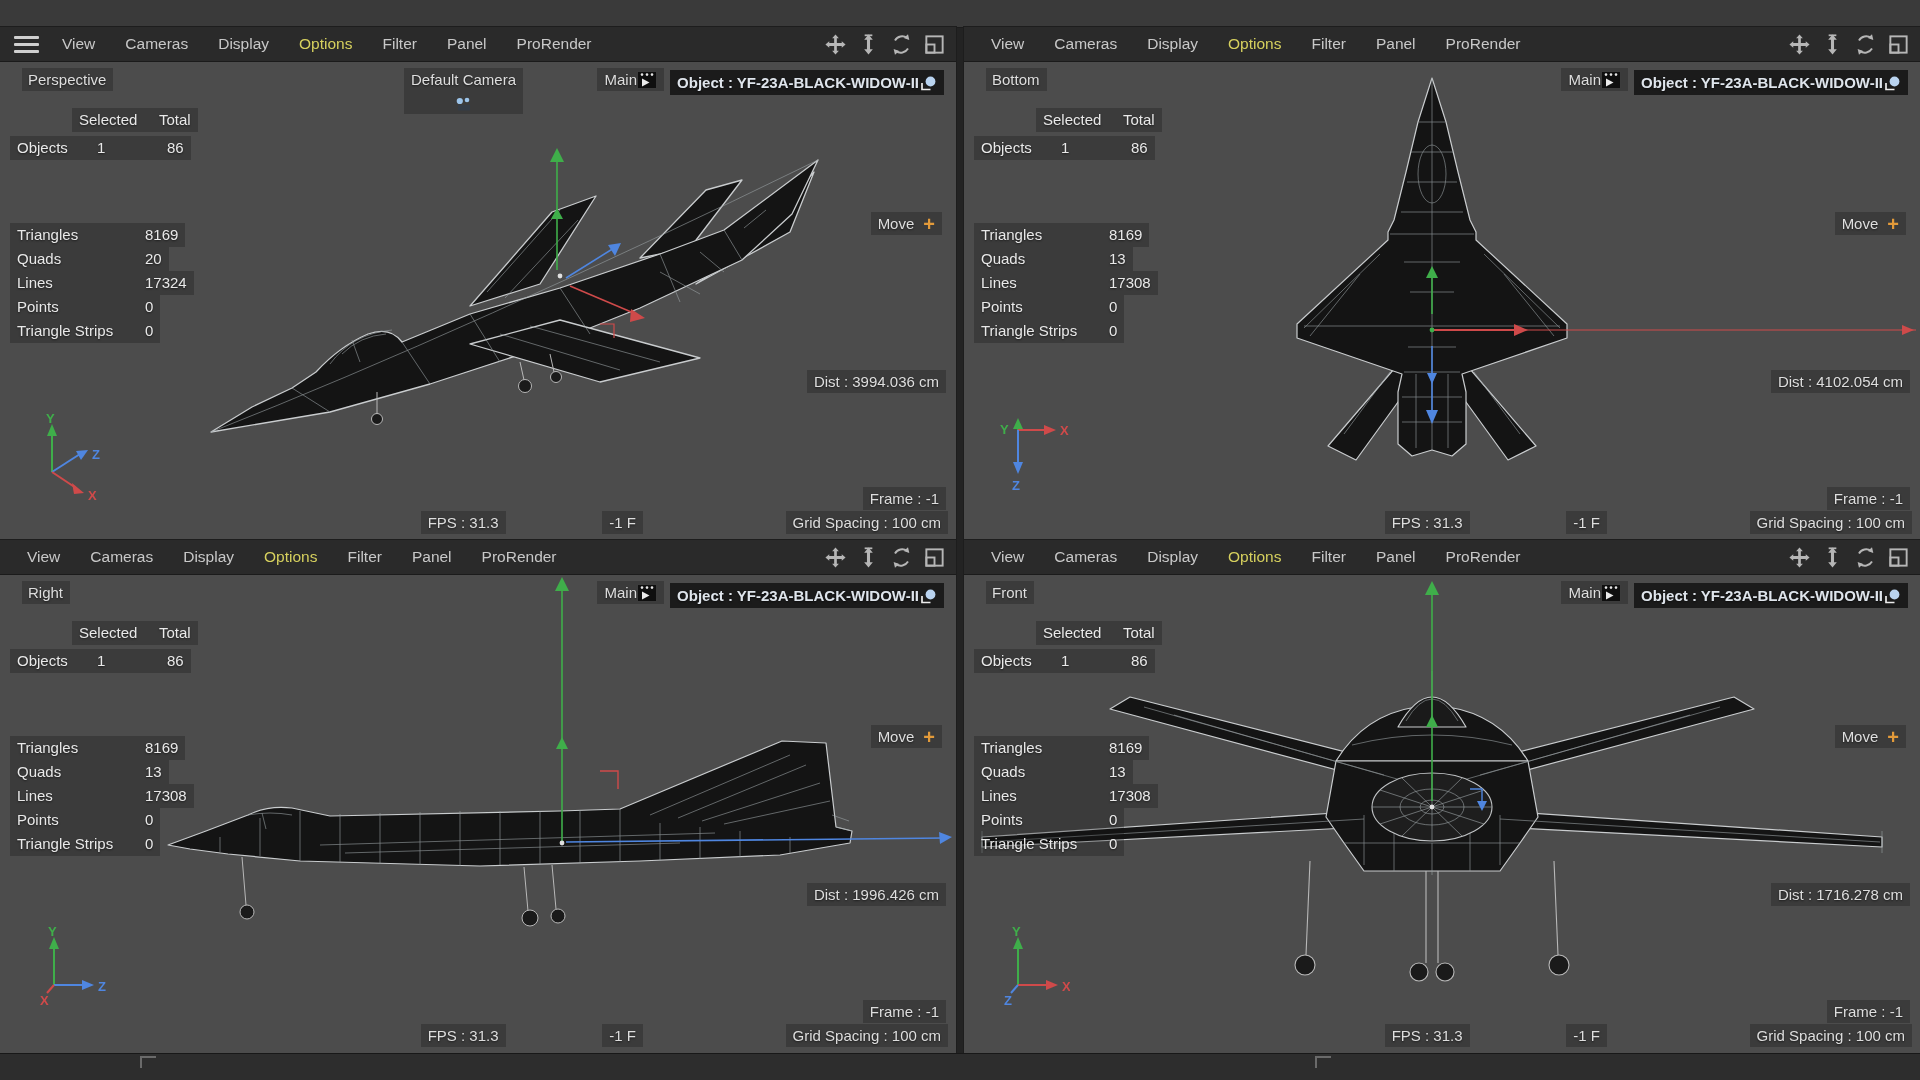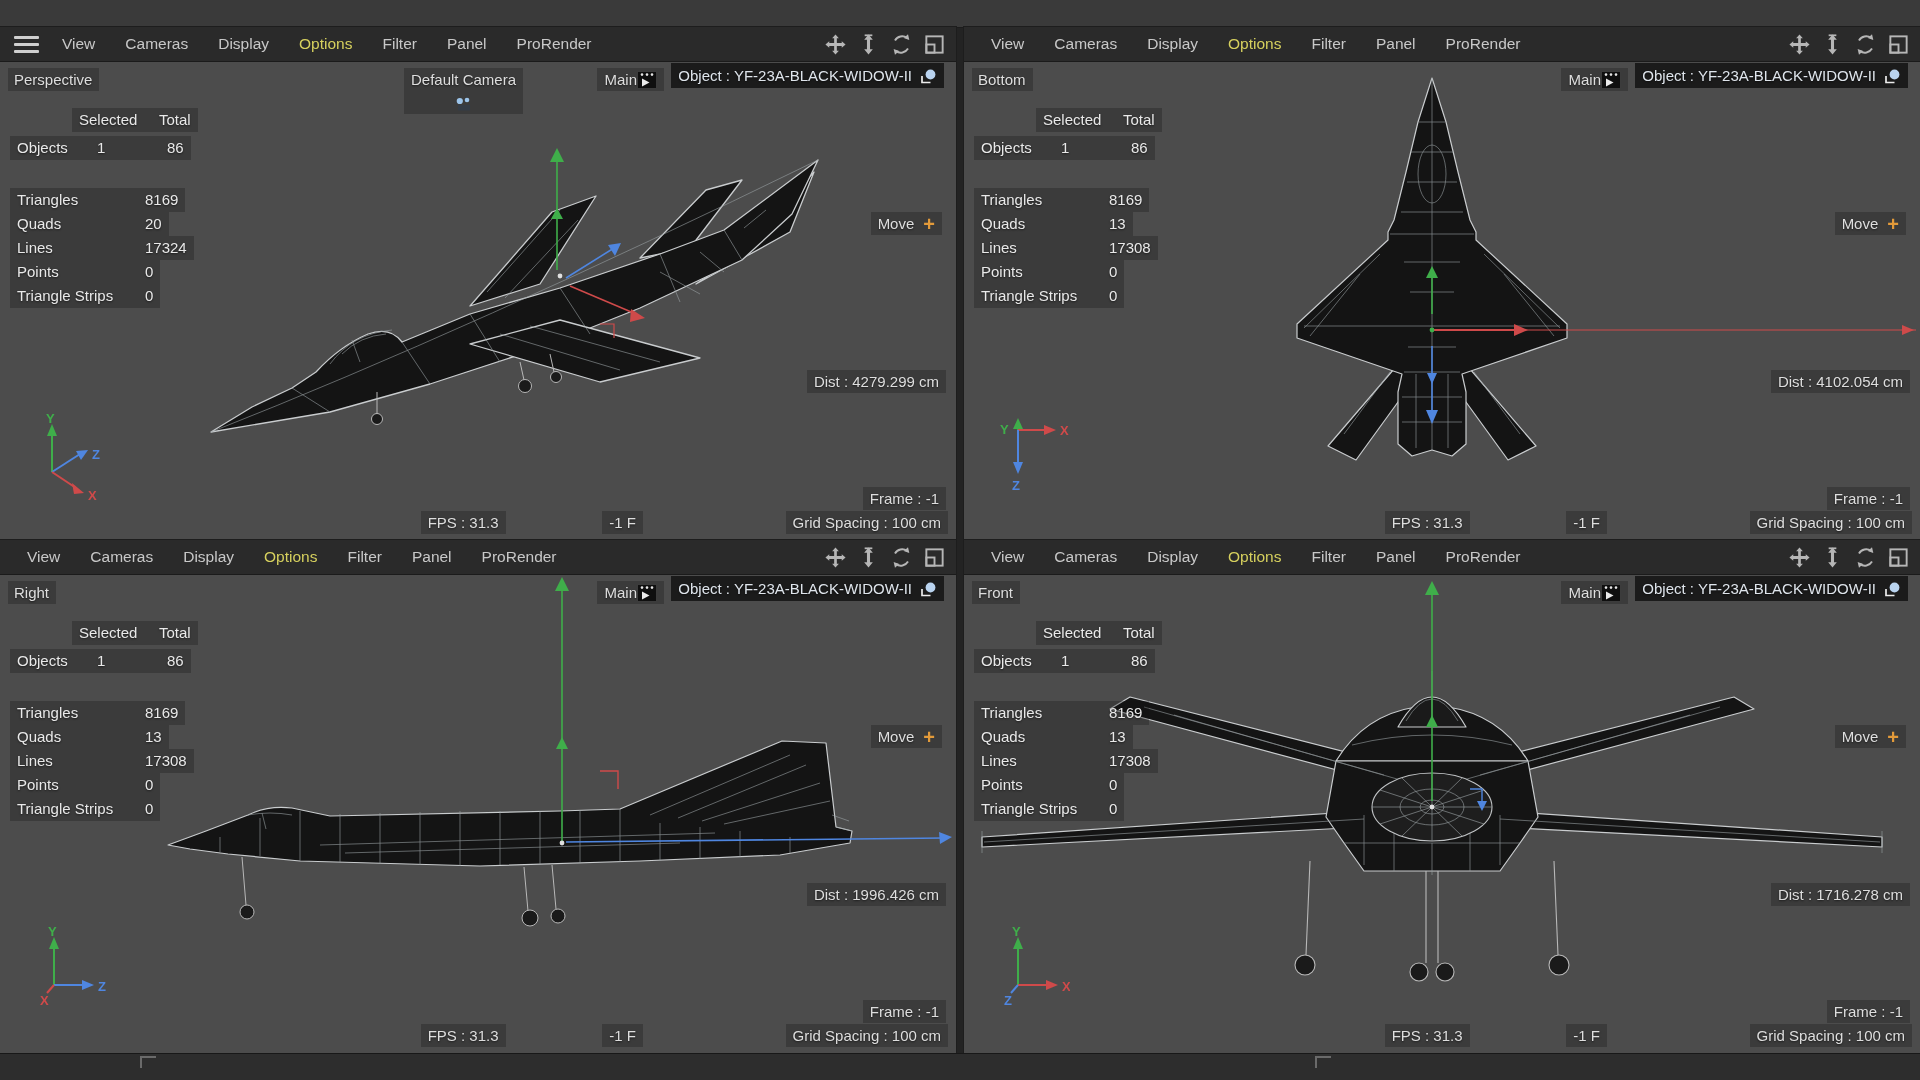--- a/index.html
+++ b/index.html
@@ -13,30 +13,30 @@
   .menu-item{color:#c8c8c8;font-size:15.5px;padding:0 15px;cursor:default;white-space:nowrap;}
   .menu-item.opt{color:#d6d05e;}
   .burger{width:25px;height:17px;margin:0 8px 0 2px;display:flex;flex-direction:column;justify-content:space-between;cursor:pointer;}
   .burger span{height:3px;background:#cfcfcf;border-radius:1px;}
   .micons{margin-left:auto;display:flex;gap:10px;padding-right:10px;align-items:center;}
   .micon{width:23px;height:23px;display:block;}
   .canvas{position:relative;height:478px;background:#4c4c4c;overflow:hidden;}
   .model{position:absolute;left:0;top:0;width:956px;height:478px;}
   .hud{position:absolute;color:#dedede;font-size:15px;background:rgba(18,18,18,0.28);padding:2px 7px;
     white-space:nowrap;text-shadow:0 1px 2px rgba(0,0,0,.55);line-height:19px;}
-  .view-label{left:8px;top:6px;padding-left:6px;}
+  .view-label{left:22px;top:6px;padding-left:6px;}
   .cam-label{left:404px;top:6px;display:flex;gap:7px;align-items:center;flex-direction:column;}
   .main-tag{right:292px;top:6px;display:flex;align-items:center;}
-  .obj-tag{right:12px;top:1px;background:#1b1b1b;color:#dfe5ec;display:flex;gap:7px;align-items:center;padding:3px 7px;}
+  .obj-tag{right:12px;top:8px;background:#1b1b1b;color:#dfe5ec;display:flex;align-items:center;padding:3px 7px;font-weight:bold;}
   .stats{position:absolute;left:10px;top:46px;font-size:15px;color:#e9e9e9;text-shadow:0 1px 2px rgba(0,0,0,.55);}
   .srow{display:flex;line-height:24px;background:rgba(18,18,18,0.28);width:fit-content;padding:0 7px;}
   .srow-head{margin-left:62px;margin-bottom:4px;}
   .c1{width:80px}.c2{width:70px}
   .stat-label{width:128px}
-  .stats-block{margin-top:28px}
+  .stats-block{margin-top:63px}
   .move-tag{right:14px;top:150px;display:flex;gap:9px;align-items:center;justify-content:flex-end;}
   .move-plus{color:#e29a3a;font-size:20px;font-weight:bold;line-height:18px;text-shadow:none;}
   .dist{right:10px;top:308px;}
   .frame{right:10px;bottom:30px;}
   .brow-fps{left:44%;bottom:6px;}
   .brow-f{left:63%;bottom:6px;}
   .brow-grid{right:8px;bottom:6px;margin-left:17px;}
   .gizmo{position:absolute;left:32px;bottom:40px;}
   .gizmo text{font-size:13px;font-weight:bold;}
   svg{display:block;}
@@ -197,21 +197,21 @@
         <div class="srow">
             <span class="stat-label">Triangle Strips</span>
             <span>0</span>
           </div>
       </div>
     </div>
     <div class="hud move-tag">
       <span>Move</span>
       <span class="move-plus">+</span>
     </div>
-    <div class="hud dist">Dist : 4279.299 cm</div>
+    <div class="hud dist">Dist : 3994.036 cm</div>
     <div class="hud frame">Frame : -1</div>
     <div class="hud brow-fps">FPS : 31.3</div>
     <div class="hud brow-f">-1 F</div>
     <div class="hud brow-grid">Grid Spacing : 100 cm</div>
     <svg class="gizmo" width="74" height="88">
       <line x1="20" y1="60" x2="20" y2="22" stroke="#3fae4a" stroke-width="2"></line>
       <polygon points="20,12 15,24 25,24" fill="#3fae4a"></polygon>
       <text x="14" y="11" fill="#3fae4a">Y</text>
       <line x1="20" y1="60" x2="48" y2="42" stroke="#4f86e0" stroke-width="2"></line>
       <polygon points="56,38 44,39 49,48" fill="#4f86e0"></polygon>

